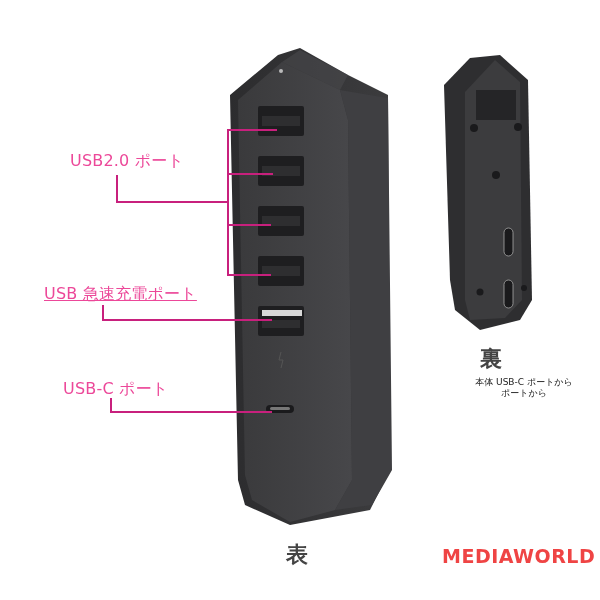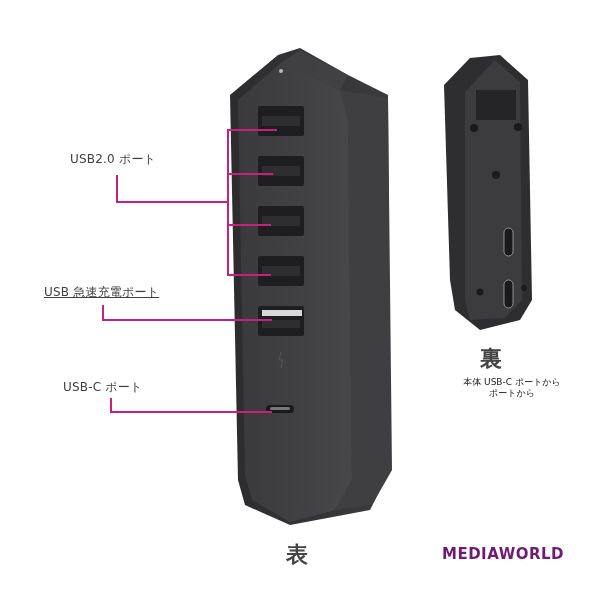--- a/index.html
+++ b/index.html
@@ -1,22 +1,22 @@
 <!DOCTYPE html>
 <html><head>
 <meta charset="utf-8">
 <style>
   html,body{margin:0;padding:0;background:#fff;}
   body{width:600px;height:600px;position:relative;overflow:hidden;font-family:"DejaVu Sans","Liberation Sans",sans-serif;}
   .abs{position:absolute;}
-  .label{position:absolute;color:#404040;font-size:12px;letter-spacing:0.2px;white-space:nowrap;}
+  .label{position:absolute;color:#ec4899;font-size:16px;letter-spacing:0.2px;white-space:nowrap;}
   .line{position:absolute;background:#c8207d;}
   .caption-big{position:absolute;font-size:22px;font-weight:bold;color:#444;}
   .caption-small{position:absolute;font-size:9px;color:#222;text-align:center;line-height:11px;}
-  .logo{position:absolute;font-size:15px;font-weight:bold;color:#701a75;letter-spacing:0.5px;font-family:"DejaVu Sans",sans-serif;text-align:center;}
+  .logo{position:absolute;font-size:19px;font-weight:bold;color:#ef4444;letter-spacing:0.5px;font-family:"DejaVu Sans",sans-serif;text-align:center;}
 </style>
 </head>
 <body>
 
 <svg class="abs" style="left:210px;top:40px;" width="190" height="490" viewBox="210 40 190 490">
   <defs>
     <linearGradient id="fside" x1="0" x2="1">
       <stop offset="0" stop-color="#2c2c2e"></stop>
       <stop offset="1" stop-color="#3c3c3e"></stop>
     </linearGradient>
@@ -81,21 +81,21 @@
 <div class="line" style="left:227px;top:224px;width:44px;height:1.5px;"></div>
 <div class="line" style="left:227px;top:274px;width:44px;height:1.5px;"></div>
 
 <div class="line" style="left:102px;top:305px;width:1.5px;height:15px;"></div>
 <div class="line" style="left:102px;top:319px;width:170px;height:1.5px;"></div>
 
 <div class="line" style="left:110px;top:398px;width:1.5px;height:14px;"></div>
 <div class="line" style="left:110px;top:411px;width:162px;height:1.5px;"></div>
 
 <div class="caption-big" style="left:480px;top:344px;">裏</div>
-<div class="caption-small" style="left:452px;top:377px;width:120px;">
+<div class="caption-small" style="left:464px;top:377px;width:120px;">
   <div>本体 USB-C ポートから</div>
   <div>ポートから</div>
 </div>
 <div class="caption-big" style="left:286px;top:540px;">表</div>
 
 <div class="logo" style="left:442px;top:545px;">
   <span>MEDIAWORLD</span>
 </div>
 
 </body></html>

